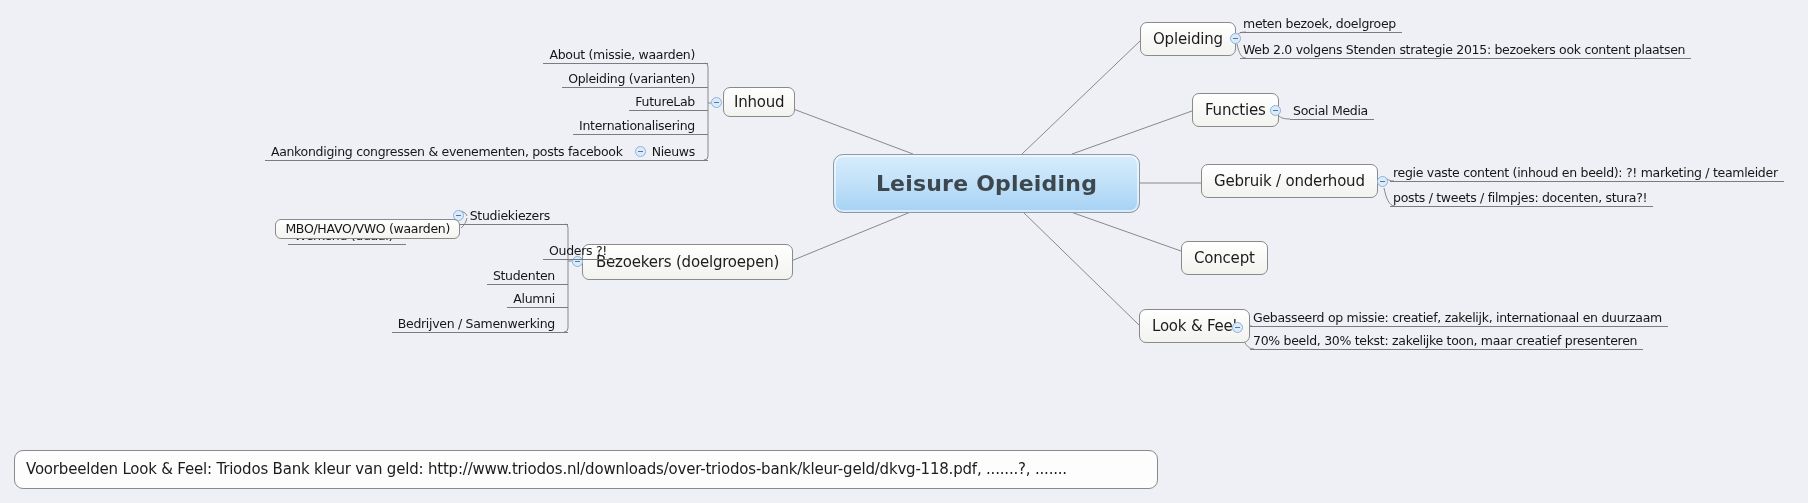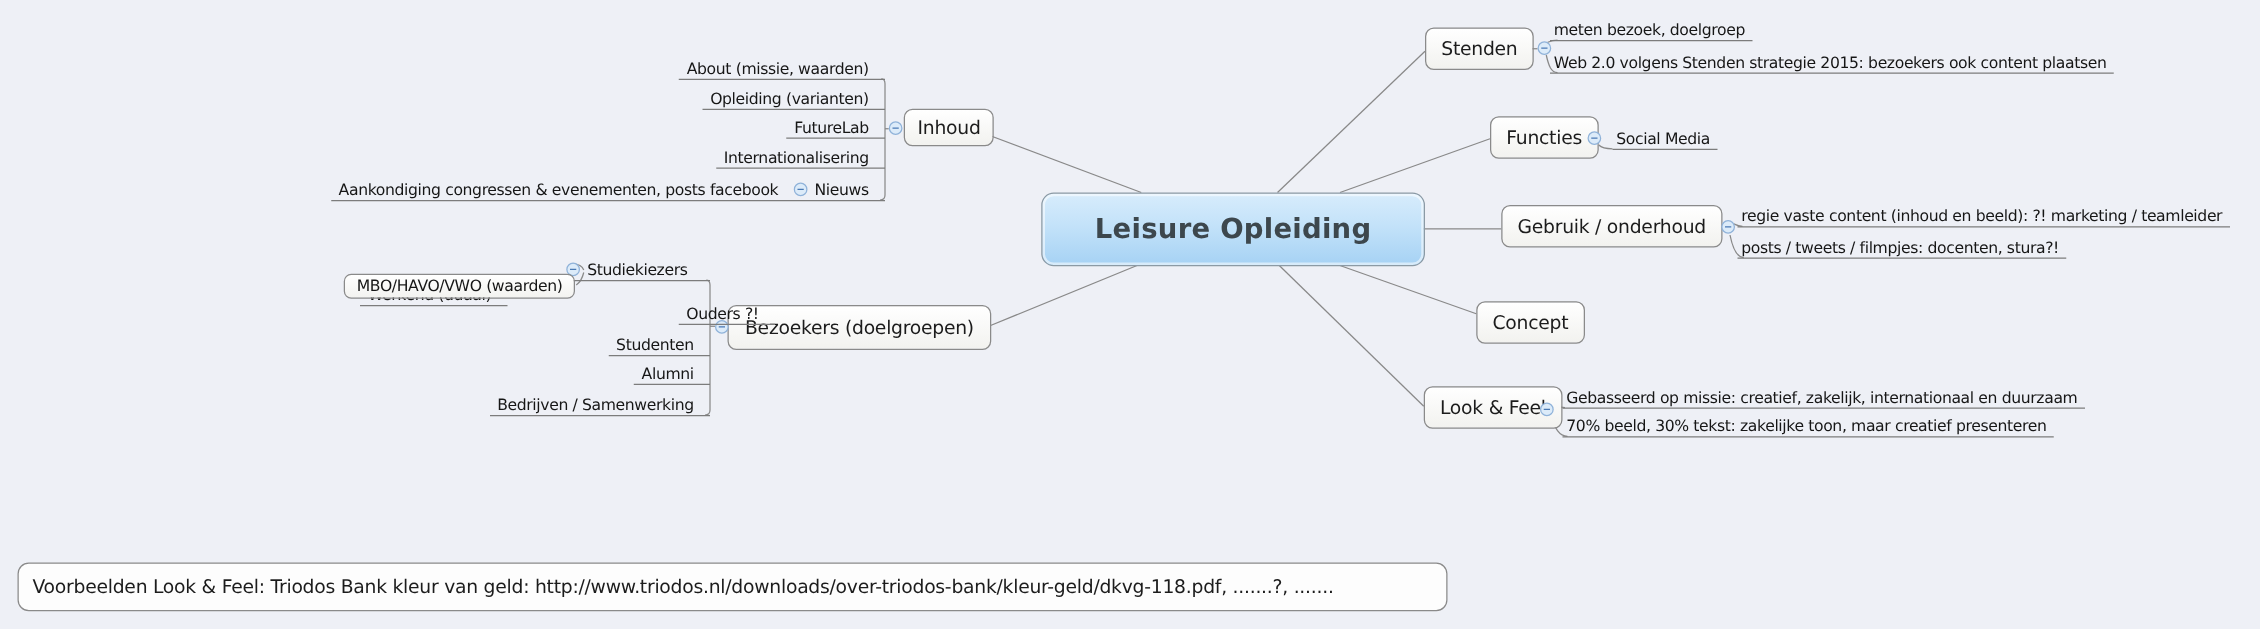--- a/index.html
+++ b/index.html
@@ -94,21 +94,21 @@
     <path d="M1375,182 L1377,182"></path>
     <path d="M1387,179 C1389,180 1390,181 1394,181"></path>
     <path d="M1384,188 C1386,198 1389,206 1395,206"></path>
 
     <path d="M1243,324 C1245,325 1247,326 1252,326"></path>
     <path d="M1241,334 C1244,342 1247,349 1254,349"></path>
   </svg>
 
   <div class="root-box">Leisure Opleiding</div>
 
-  <div class="topic-box" style="left:1140px;top:22px;">Stenden</div>
+  <div class="topic-box" style="left:1140px;top:22px;">Opleiding</div>
   <div class="collapse-icon abs" style="left:1230px;top:33px;"></div>
   <div class="leaf l" style="left:1240px;top:15px;">meten bezoek, doelgroep</div>
   <div class="leaf l" style="left:1240px;top:41px;">Web 2.0 volgens Stenden strategie 2015:  bezoekers ook content plaatsen</div>
 
   <div class="topic-box" style="left:1192px;top:93px;">Functies</div>
   <div class="collapse-icon abs" style="left:1270px;top:105px;"></div>
   <div class="leaf l" style="left:1290px;top:102px;">Social Media</div>
 
   <div class="topic-box" style="left:1201px;top:164px;">Gebruik / onderhoud</div>
   <div class="collapse-icon abs" style="left:1377px;top:176px;"></div>

